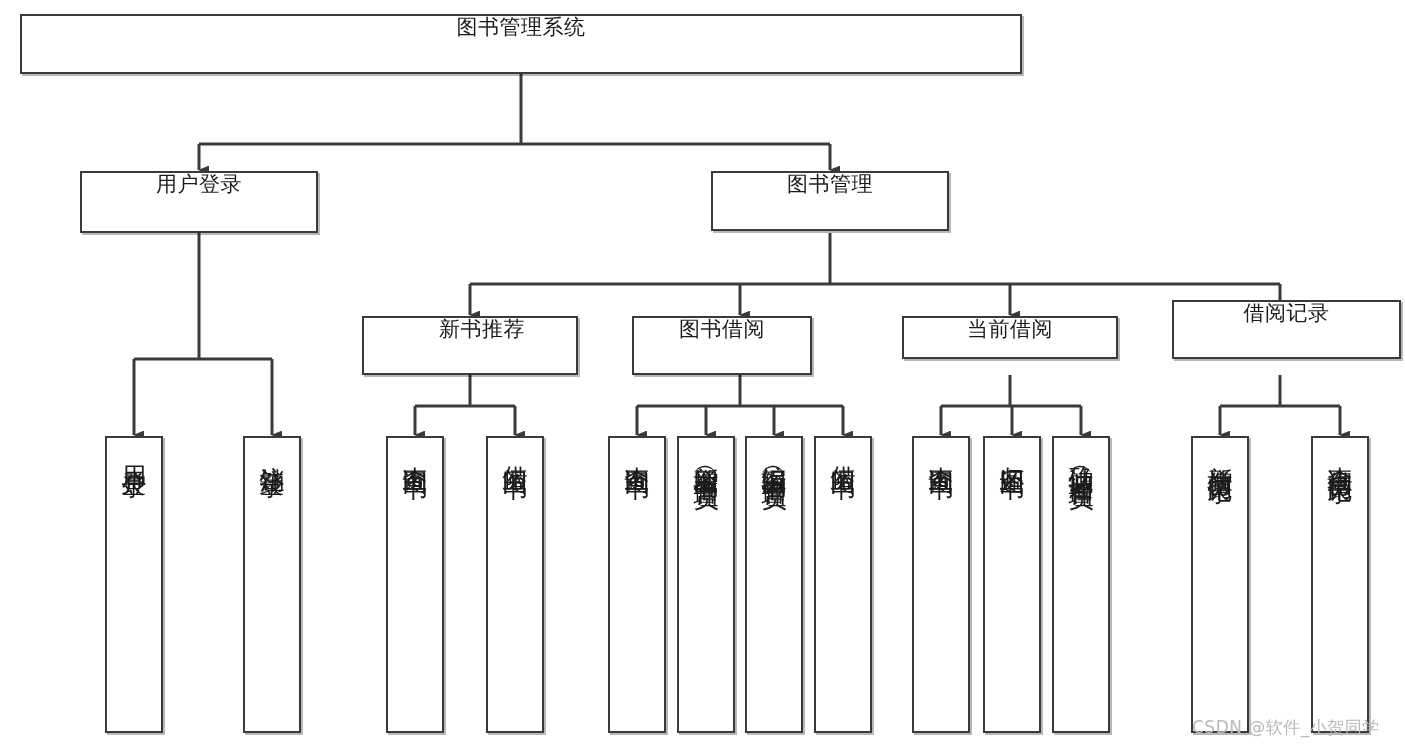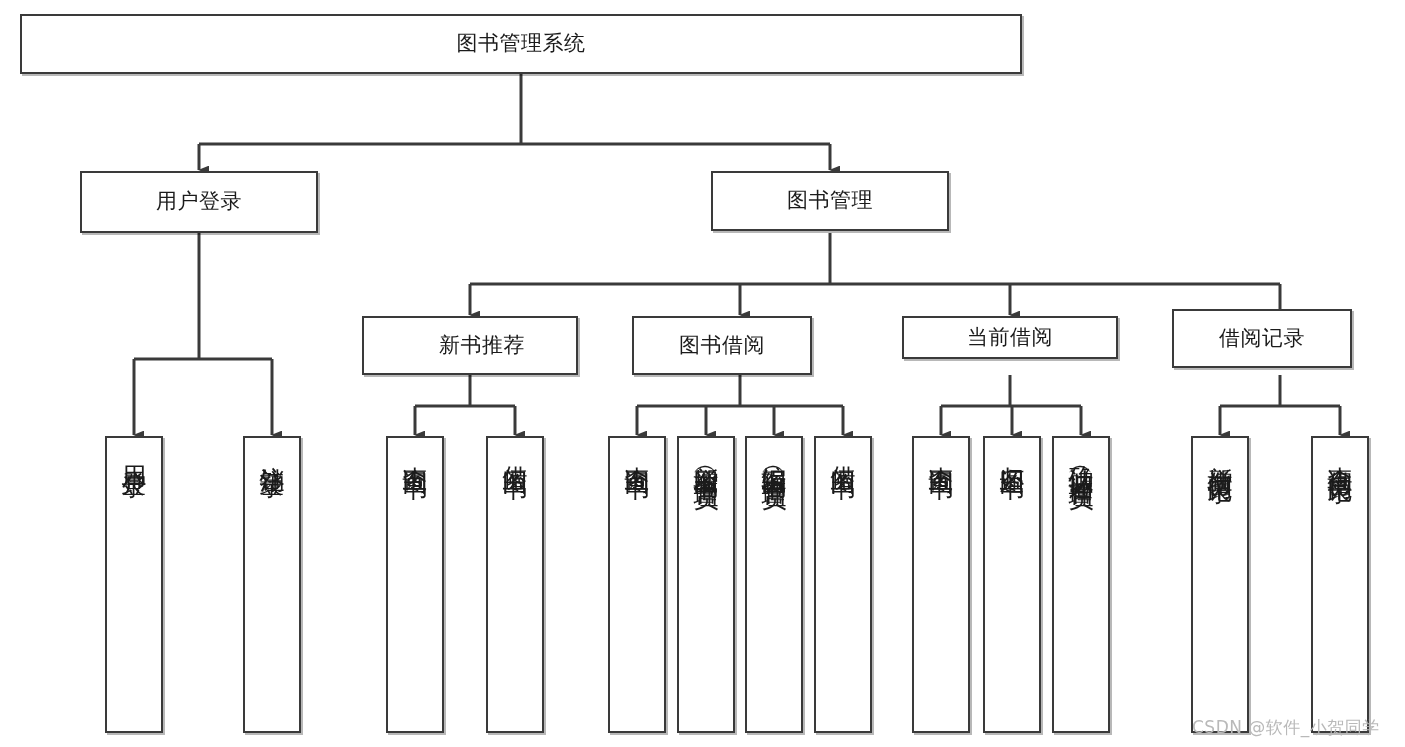--- a/index.html
+++ b/index.html
@@ -26,21 +26,20 @@
     width: 1405px;
     height: 747px;
   }
   .node-box {
     position: absolute;
     box-sizing: border-box;
     background: #ffffff;
     border: 2px solid #3a3a3a;
     box-shadow: 2px 2px 0 rgba(0,0,0,0.28);
     display: flex;
-    align-items: center;
     justify-content: center;
     color: #1b1b1b;
   }
   .node-label {
     line-height: 1.12;
     letter-spacing: 0.5px;
     white-space: nowrap;
     text-align: center;
   }
   .node-horizontal .node-label {
@@ -126,21 +125,21 @@
       </div>
       <div class="node-box node-horizontal" style="left: 362px; top: 316px; width: 216px; height: 59px; padding-left: 24px;">
         <span class="node-label">新书推荐</span>
       </div>
       <div class="node-box node-horizontal" style="left: 632px; top: 316px; width: 180px; height: 59px;">
         <span class="node-label">图书借阅</span>
       </div>
       <div class="node-box node-horizontal" style="left: 902px; top: 316px; width: 216px; height: 43px;">
         <span class="node-label">当前借阅</span>
       </div>
-      <div class="node-box node-horizontal" style="left: 1172px; top: 309px; width: 180px; height: 59px;">
+      <div class="node-box node-horizontal" style="left: 1172px; top: 300px; width: 229px; height: 59px;">
         <span class="node-label">借阅记录</span>
       </div>
       <div class="node-box node-vertical" style="left: 105px; top: 436px; width: 58px; height: 297px;">
         <span class="node-label">用户登录</span>
       </div>
       <div class="node-box node-vertical" style="left: 243px; top: 436px; width: 58px; height: 297px;">
         <span class="node-label">注销登录</span>
       </div>
       <div class="node-box node-vertical" style="left: 386px; top: 436px; width: 58px; height: 297px;">
         <span class="node-label">查询图书</span>

